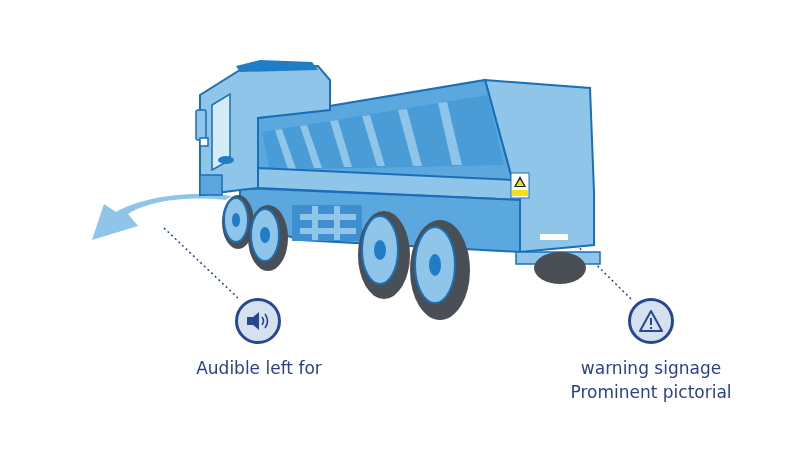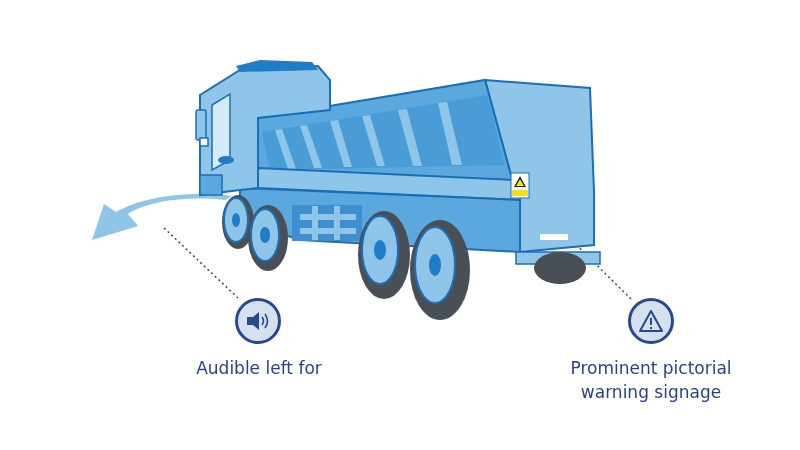--- a/index.html
+++ b/index.html
@@ -99,16 +99,16 @@
 
   
   <div class="callout-icon" style="left:628px; top:298px;">
     <svg width="26" height="24" viewBox="0 0 26 24">
       <polygon points="13,2 24,22 2,22" fill="none" stroke="#27478f" stroke-width="2" stroke-linejoin="round"></polygon>
       <rect x="12" y="9" width="2" height="7" fill="#27478f"></rect>
       <rect x="12" y="18" width="2" height="2" fill="#27478f"></rect>
     </svg>
   </div>
   <div class="callout-label" style="left:521px; top:356px;">
+    <div>warning signage</div>
     <div>Prominent pictorial</div>
-    <div>warning signage</div>
   </div>
 </div>
 
 </body></html>

